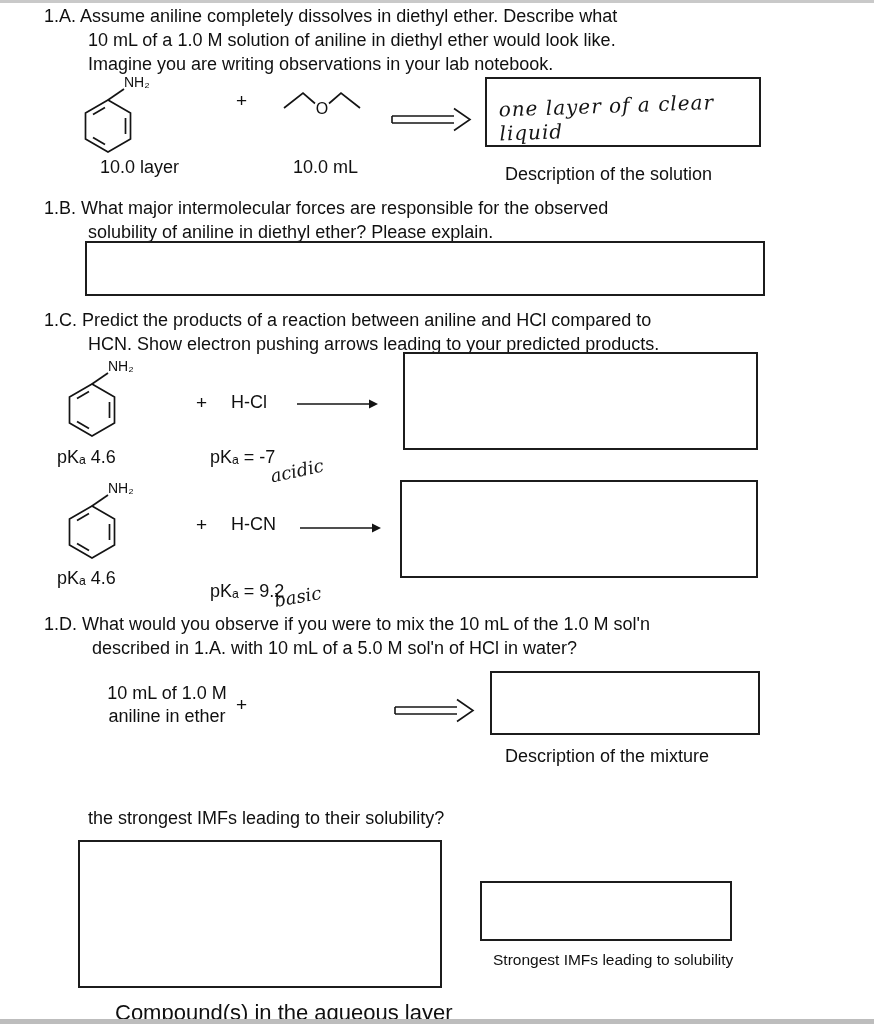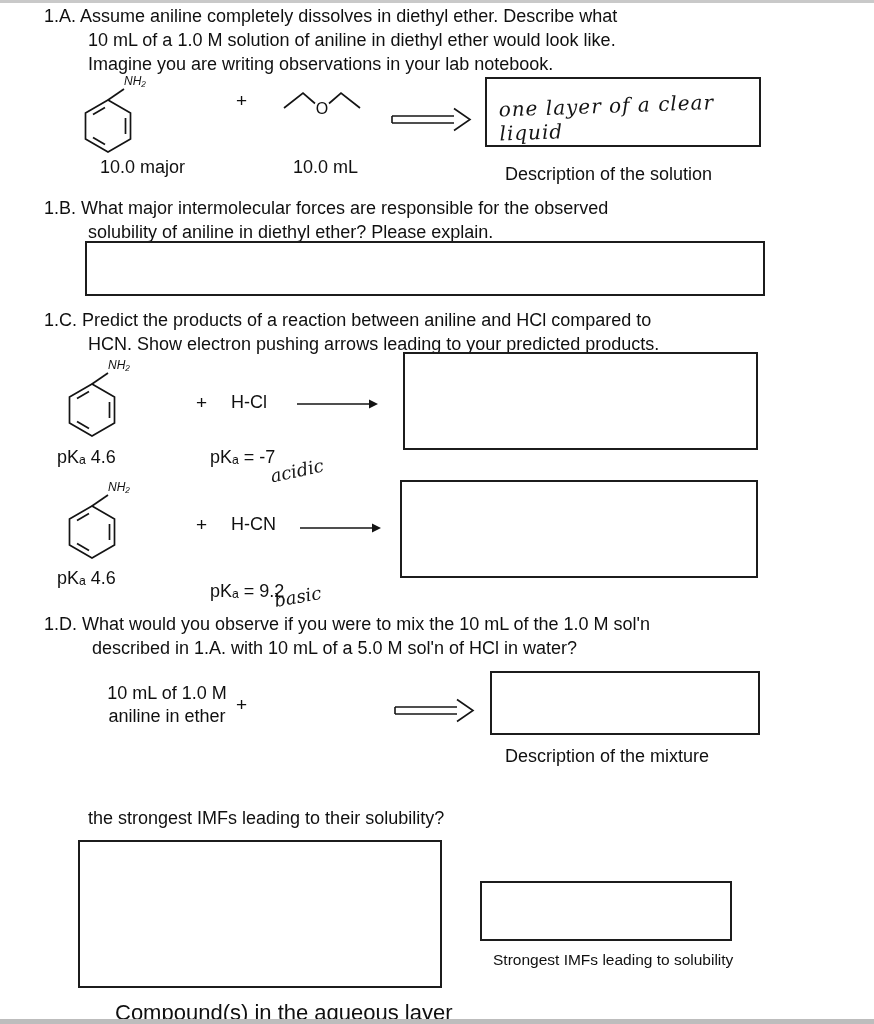--- a/index.html
+++ b/index.html
@@ -8,21 +8,21 @@
     position:relative; width:874px; height:1024px; margin:0 auto;
     background:#ffffff; overflow:hidden;
     font-family:"Liberation Sans","DejaVu Sans",sans-serif;
     font-size:18px; color:#101010;
   }
   .abs { position:absolute; white-space:nowrap; }
   .qline { line-height:24px; }
   .box { position:absolute; border:2px solid #1c1c1c; background:#fff; }
   .center { text-align:center; }
   .center div { line-height:23px; }
-  .nh2 { position:absolute; font-size:12px;font-style:italic; }
+  .nh2 { position:absolute; font-size:14px; }
   .handwrite { font-family:"DejaVu Serif", serif; font-style:italic; color:#141414; }
   .hand-answer { font-size:20px; letter-spacing:1px; transform:rotate(-2deg); display:inline-block; }
   .annot { font-size:18px; display:inline-block; }
   .caption-sm { font-size:15.5px; }
   .caption-md { font-size:22px; }
   .chem { stroke:#141414; stroke-width:1.7; fill:none; }
   svg text { font-family:"Liberation Sans","DejaVu Sans",sans-serif; fill:#101010; }
   .edge { position:absolute; left:0; width:874px; background:#c9c9c9; }
 </style>
 </head>
@@ -65,21 +65,21 @@
       <line x1="2" y1="18" x2="64" y2="18"></line>
       <line x1="2" y1="11" x2="2" y2="18"></line>
       <polyline points="64,3.5 80,14.5 64,25.5"></polyline>
     </g>
   </svg>
 
   <div class="box" style="left:485px; top:77px; width:276px; height:70px;">
     <span class="handwrite hand-answer" style="margin:14px 0 0 12px;">one layer of a clear liquid</span>
   </div>
 
-  <div class="abs" style="left:100px; top:157px;">10.0 major</div>
+  <div class="abs" style="left:100px; top:157px;">10.0 layer</div>
   <div class="abs" style="left:293px; top:157px;">10.0 mL</div>
   <div class="abs" style="left:505px; top:164px;">Description of the solution</div>
 
   <div class="abs qline" style="left:44px; top:196px;">1.B. What major intermolecular forces are responsible for the observed</div>
   <div class="abs qline" style="left:88px; top:220px;">solubility of aniline in diethyl ether? Please explain.</div>
   <div class="box" style="left:85px; top:241px; width:680px; height:55px;"></div>
 
   <div class="abs qline" style="left:44px; top:308px;">1.C. Predict the products of a reaction between aniline and HCl compared to</div>
   <div class="abs qline" style="left:88px; top:332px;">HCN. Show electron pushing arrows leading to your predicted products.</div>
 

